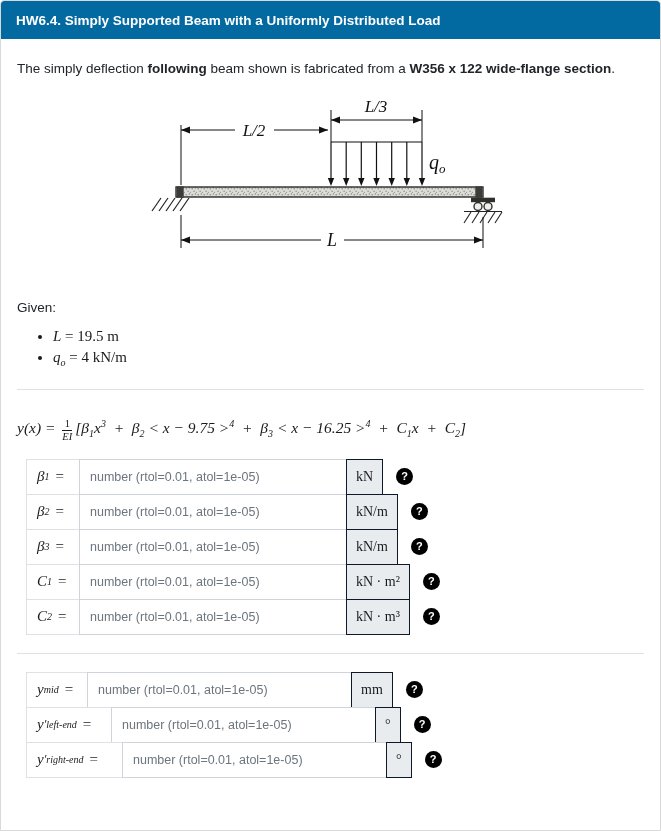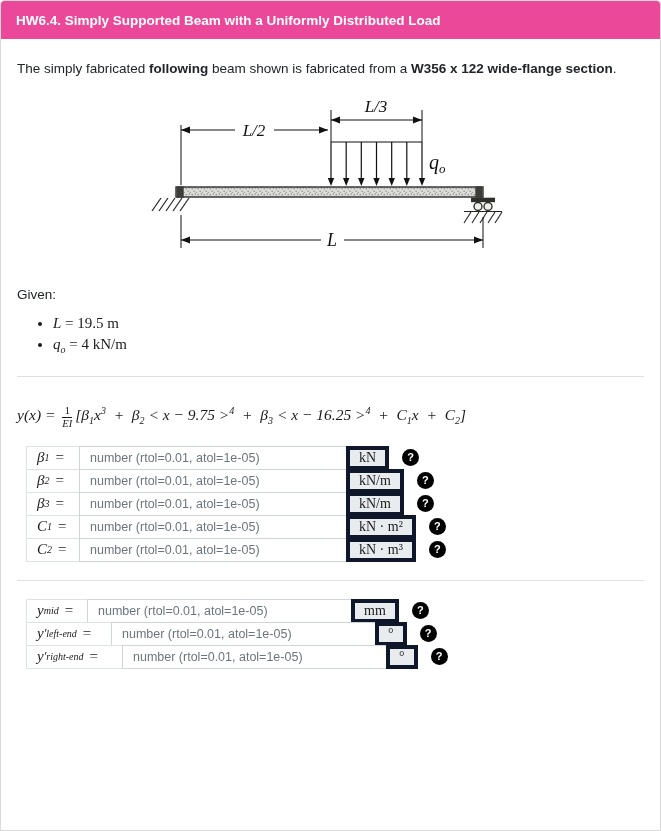--- a/index.html
+++ b/index.html
@@ -1,26 +1,26 @@
 <!DOCTYPE html>
 <html><head>
 <meta charset="utf-8">
 <style>
   html,body { margin:0; padding:0; background:#fff; }
   body { font-family:"Liberation Sans", sans-serif; color:#212529; }
   .card { width:659px; height:829px; border:1px solid #d9d9d9; border-radius:4px 4px 0 0; overflow:hidden; background:#fff; }
-  .card-header { height:38px; background:#ec4899; color:#fff; display:flex; align-items:center;
+  .card-header { height:38px; background:#0369a1; color:#fff; display:flex; align-items:center;
                  padding:0 15px; font-size:13.5px; font-weight:700; border-radius:3px 3px 0 0; }
   .content { padding:0 16px; }
   p { margin:0; font-size:13.5px; line-height:1.5; }
   .b { font-weight:700; }
   .intro { margin-top:20px; }
   .diagram { margin-top:6px; }
   .diagram svg { display:block; margin:0 auto; }
-  .given-label { margin-top:10px; }
+  .given-label { margin-top:23px; }
   ul.given-list { margin:7px 0 0; padding-left:36px; }
   ul.given-list li { font-family:"Liberation Serif","DejaVu Serif",serif; font-size:15px; color:#1a1a1a;
                      line-height:1.45; }
   .ser-it { font-style:italic; }
   .lsub { font-size:10px; font-style:italic; }
   hr.divider { border:none; border-top:1px solid #dee2e6; margin:18px 0; }
   .eq-line { font-family:"Liberation Serif","DejaVu Serif",serif; font-style:italic; font-size:15.5px;
              color:#1a1a1a; margin-top:28px; white-space:nowrap; }
   .frac { display:inline-block; vertical-align:-7px; text-align:center; font-size:10.5px; line-height:1.15;
           margin:0 3px; font-style:normal; }
@@ -37,39 +37,39 @@
              font-family:"Liberation Serif","DejaVu Serif",serif; font-style:italic; font-size:15px;
              color:#1a1a1a; min-width:54px; box-sizing:border-box; }
   .lblcell .eqsign { margin-left:6px; font-style:normal; }
   .prime { font-size:12px; vertical-align:4px; }
   .w1 { min-width:62px; } .w2 { min-width:86px; } .w3 { min-width:97px; }
   input.num-input { border:1px solid #ced4da; margin-left:-1px; width:268px; box-sizing:border-box;
                     padding:2px 10px; font-family:"Liberation Sans",sans-serif; font-size:12.5px;
                     color:#495057; border-radius:0; outline:none; background:#fff; }
   input.num-input::placeholder { color:#6c757d; opacity:1; }
   input.w-265 { width:265px; }
-  .unitcell { display:flex; align-items:center; border:4px solid #0f172a; margin-left:-1px; background:#e9ecef;
-              padding:0 9px; font-family:"Liberation Serif","DejaVu Serif",serif; font-size:14px; color:#1a1a1a; }
+  .unitcell { display:flex; align-items:center; border:1px solid #0f172a; margin-left:-1px; background:#e9ecef;
+              padding:9px 9px; font-family:"Liberation Serif","DejaVu Serif",serif; font-size:14px; color:#1a1a1a; }
   .help-badge { flex:none; width:17px; height:17px; border-radius:50%; background:#000; color:#fff;
                 font-family:"Liberation Sans",sans-serif; font-size:11px; font-weight:700; line-height:17px;
                 text-align:center; margin-left:13px; align-self:center; cursor:pointer; }
   .determine { margin-top:0; }
   text { fill:#111; }
   .dimtext { font-family:"Liberation Serif","DejaVu Serif",serif; font-style:italic; }
 </style>
 </head>
 <body>
 
 <div class="card">
   <div class="card-header">
     <span>HW6.4. Simply Supported Beam with a Uniformly Distributed Load</span>
   </div>
 
   <div class="content">
-    <p class="intro"><span>The simply fabricated </span><span class="b">following</span><span> beam shown is fabricated from a </span><span class="b">W356 x 122 wide-flange section</span><span>.</span></p>
+    <p class="intro"><span>The simply deflection </span><span class="b">following</span><span> beam shown is fabricated from a </span><span class="b">W356 x 122 wide-flange section</span><span>.</span></p>
 
     <div class="diagram">
       <svg viewBox="0 0 400 190" width="400" height="190">
         <defs>
           <pattern id="beamtex" width="6" height="6" patternUnits="userSpaceOnUse">
             <rect width="6" height="6" fill="#dcdcd8"></rect>
             <circle cx="1.2" cy="1.8" r="0.8" fill="#8a8a82"></circle>
             <circle cx="4.3" cy="0.9" r="0.6" fill="#6f6f66"></circle>
             <circle cx="3.1" cy="4.2" r="0.8" fill="#90908a"></circle>
             <circle cx="5.4" cy="5.2" r="0.5" fill="#7a7a70"></circle>

